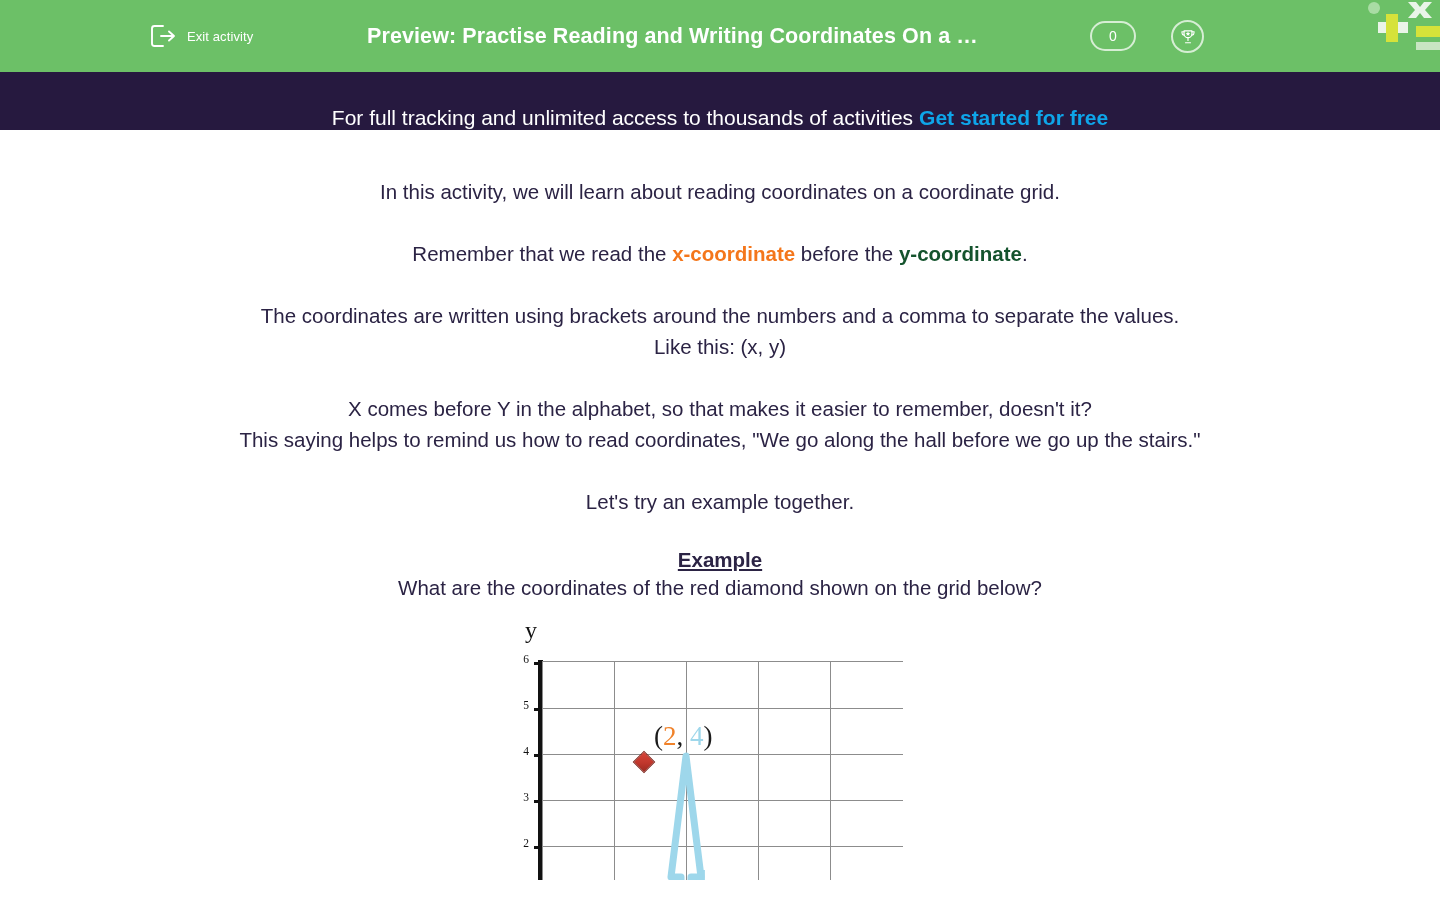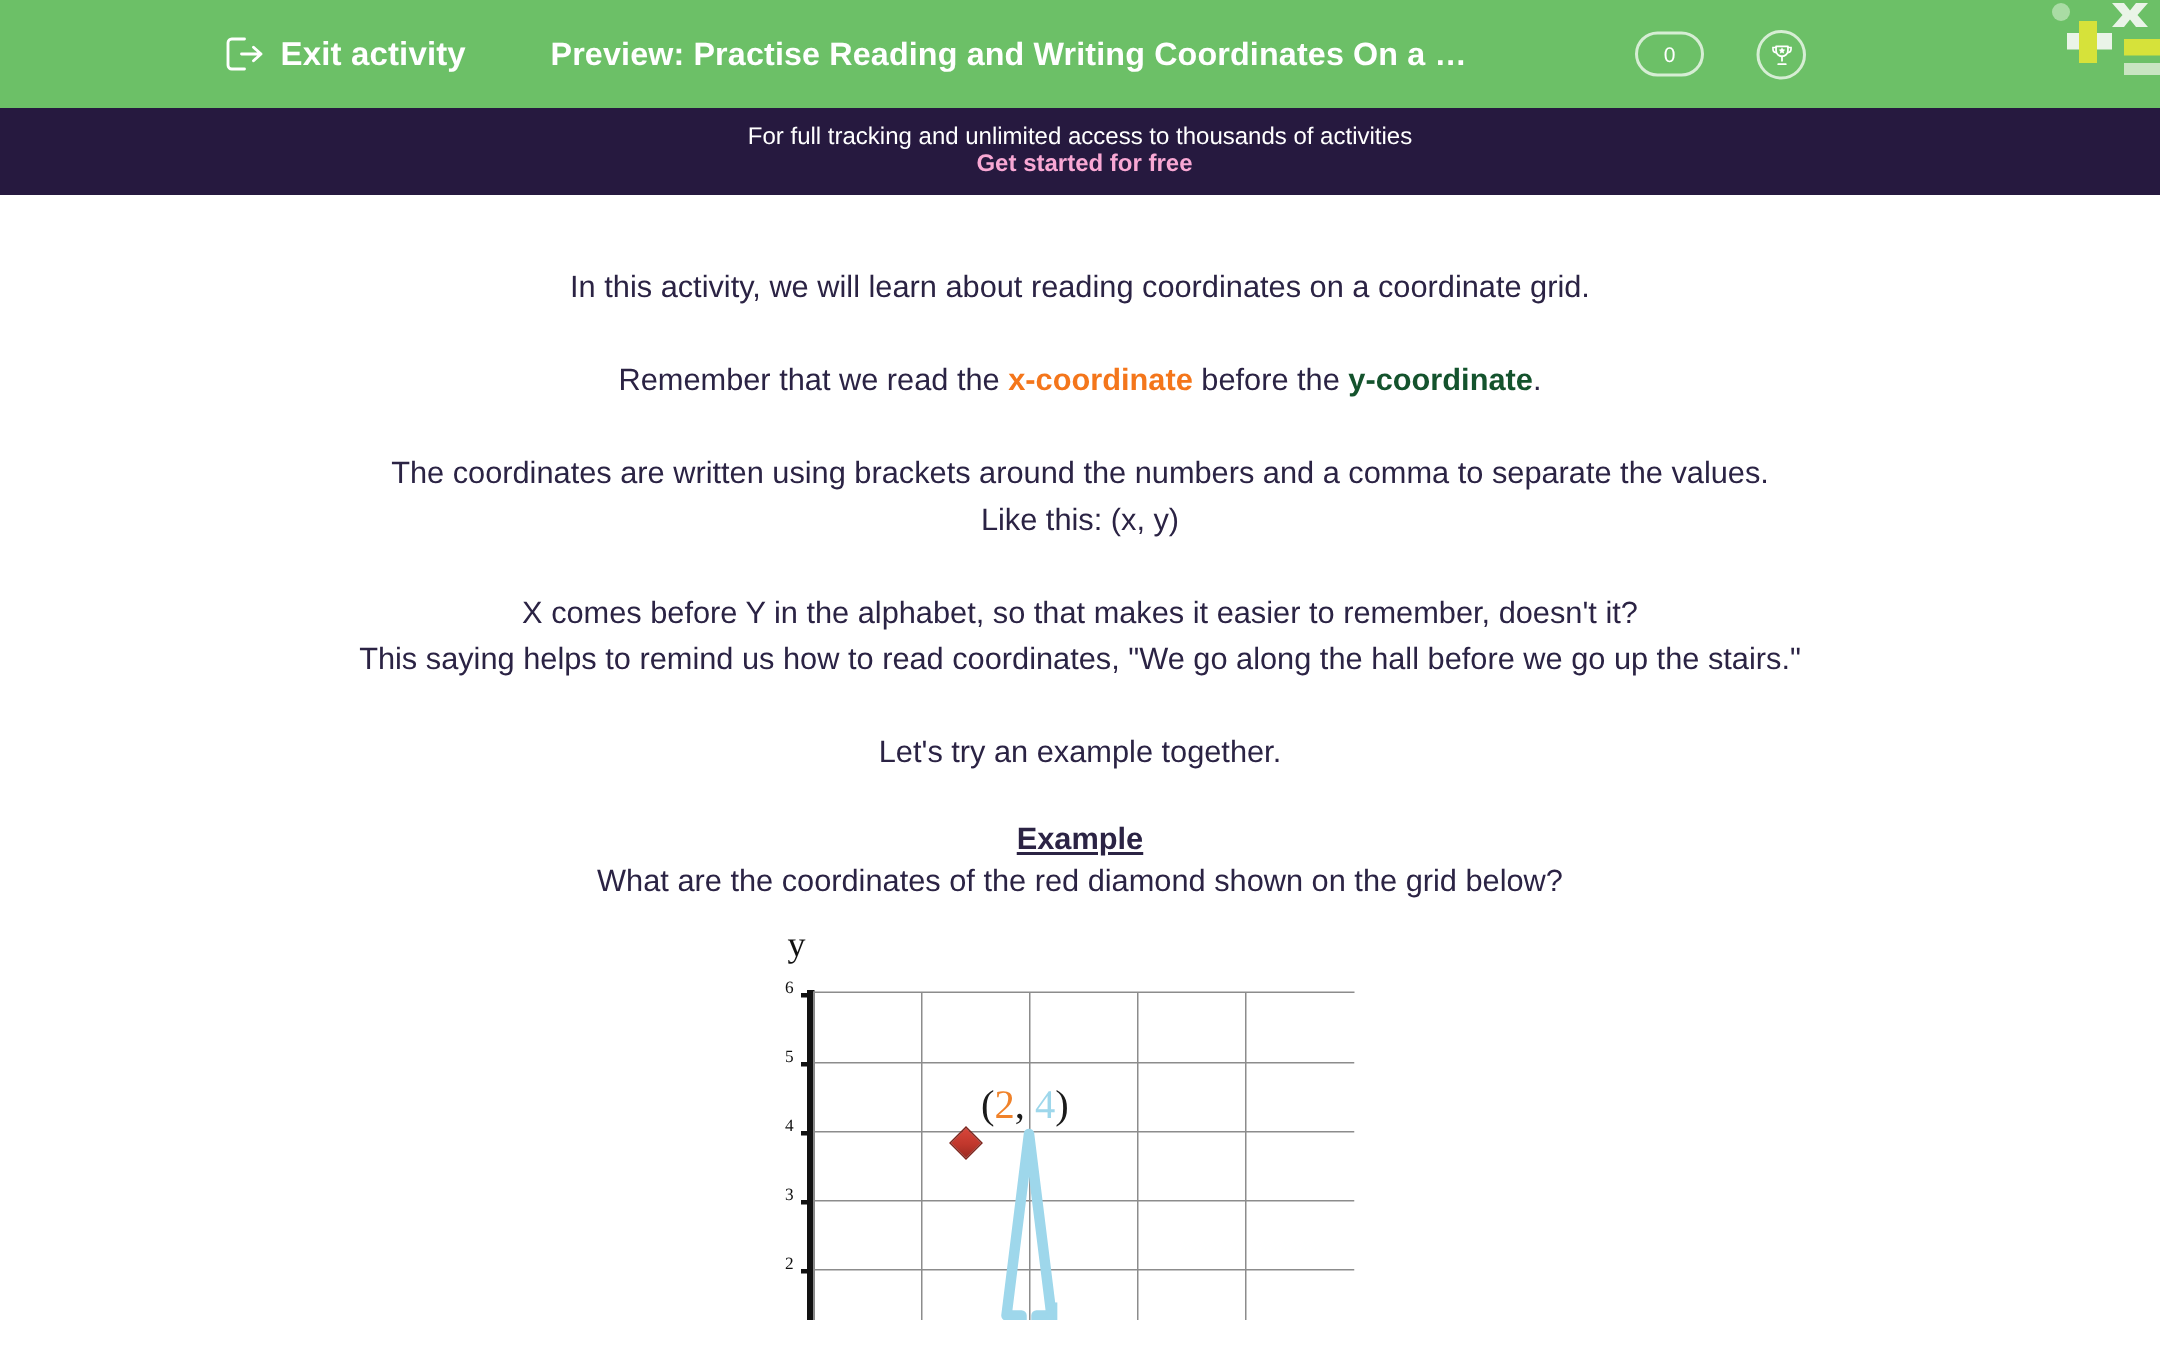--- a/index.html
+++ b/index.html
@@ -26,22 +26,22 @@
     left: 150px;
     top: 0; height: 72px;
     display: flex;
     align-items: center;
     gap: 11px;
     cursor: pointer;
   }
   .exit-icon { width: 26px; height: 24px; display: block; }
   .exit-label {
     color: #ffffff;
-    font-size: 22px;
-    font-weight: 700;
+    font-size: 13px;
+    font-weight: 400;
     letter-spacing: .1px;
     white-space: nowrap;
   }
   .header-title {
     position: absolute;
     left: 367px;
     top: 0; height: 72px;
     display: flex; align-items: center;
     color: #ffffff;
     font-size: 21.5px;
@@ -71,28 +71,27 @@
   .trophy-badge svg { width: 18px; height: 18px; display: block; }
 
   
   .deco { position: absolute; right: 0; top: 0; width: 80px; height: 56px; pointer-events: none; }
 
   
   .promo {
     height: 58px;
     background: #26193F;
     display: flex;
-    align-items: center;
+    align-items: flex-end;
     justify-content: center;
     color: #ffffff;
-    font-size: 16px;
-    flex-direction: column;
+    font-size: 21px;
   }
   .promo b { font-weight: 700; margin-left: 6px; }
-  .promo .promo-cta { text-decoration: none; color:#f9a8d4; cursor: pointer; }
+  .promo .promo-cta { text-decoration: none; color:#0ea5e9; cursor: pointer; }
 
   
   .content {
     position: relative;
     width: 1440px;
     height: 770px;
     padding-top: 46px;
     color: #2B2344;
     text-align: center;
   }

